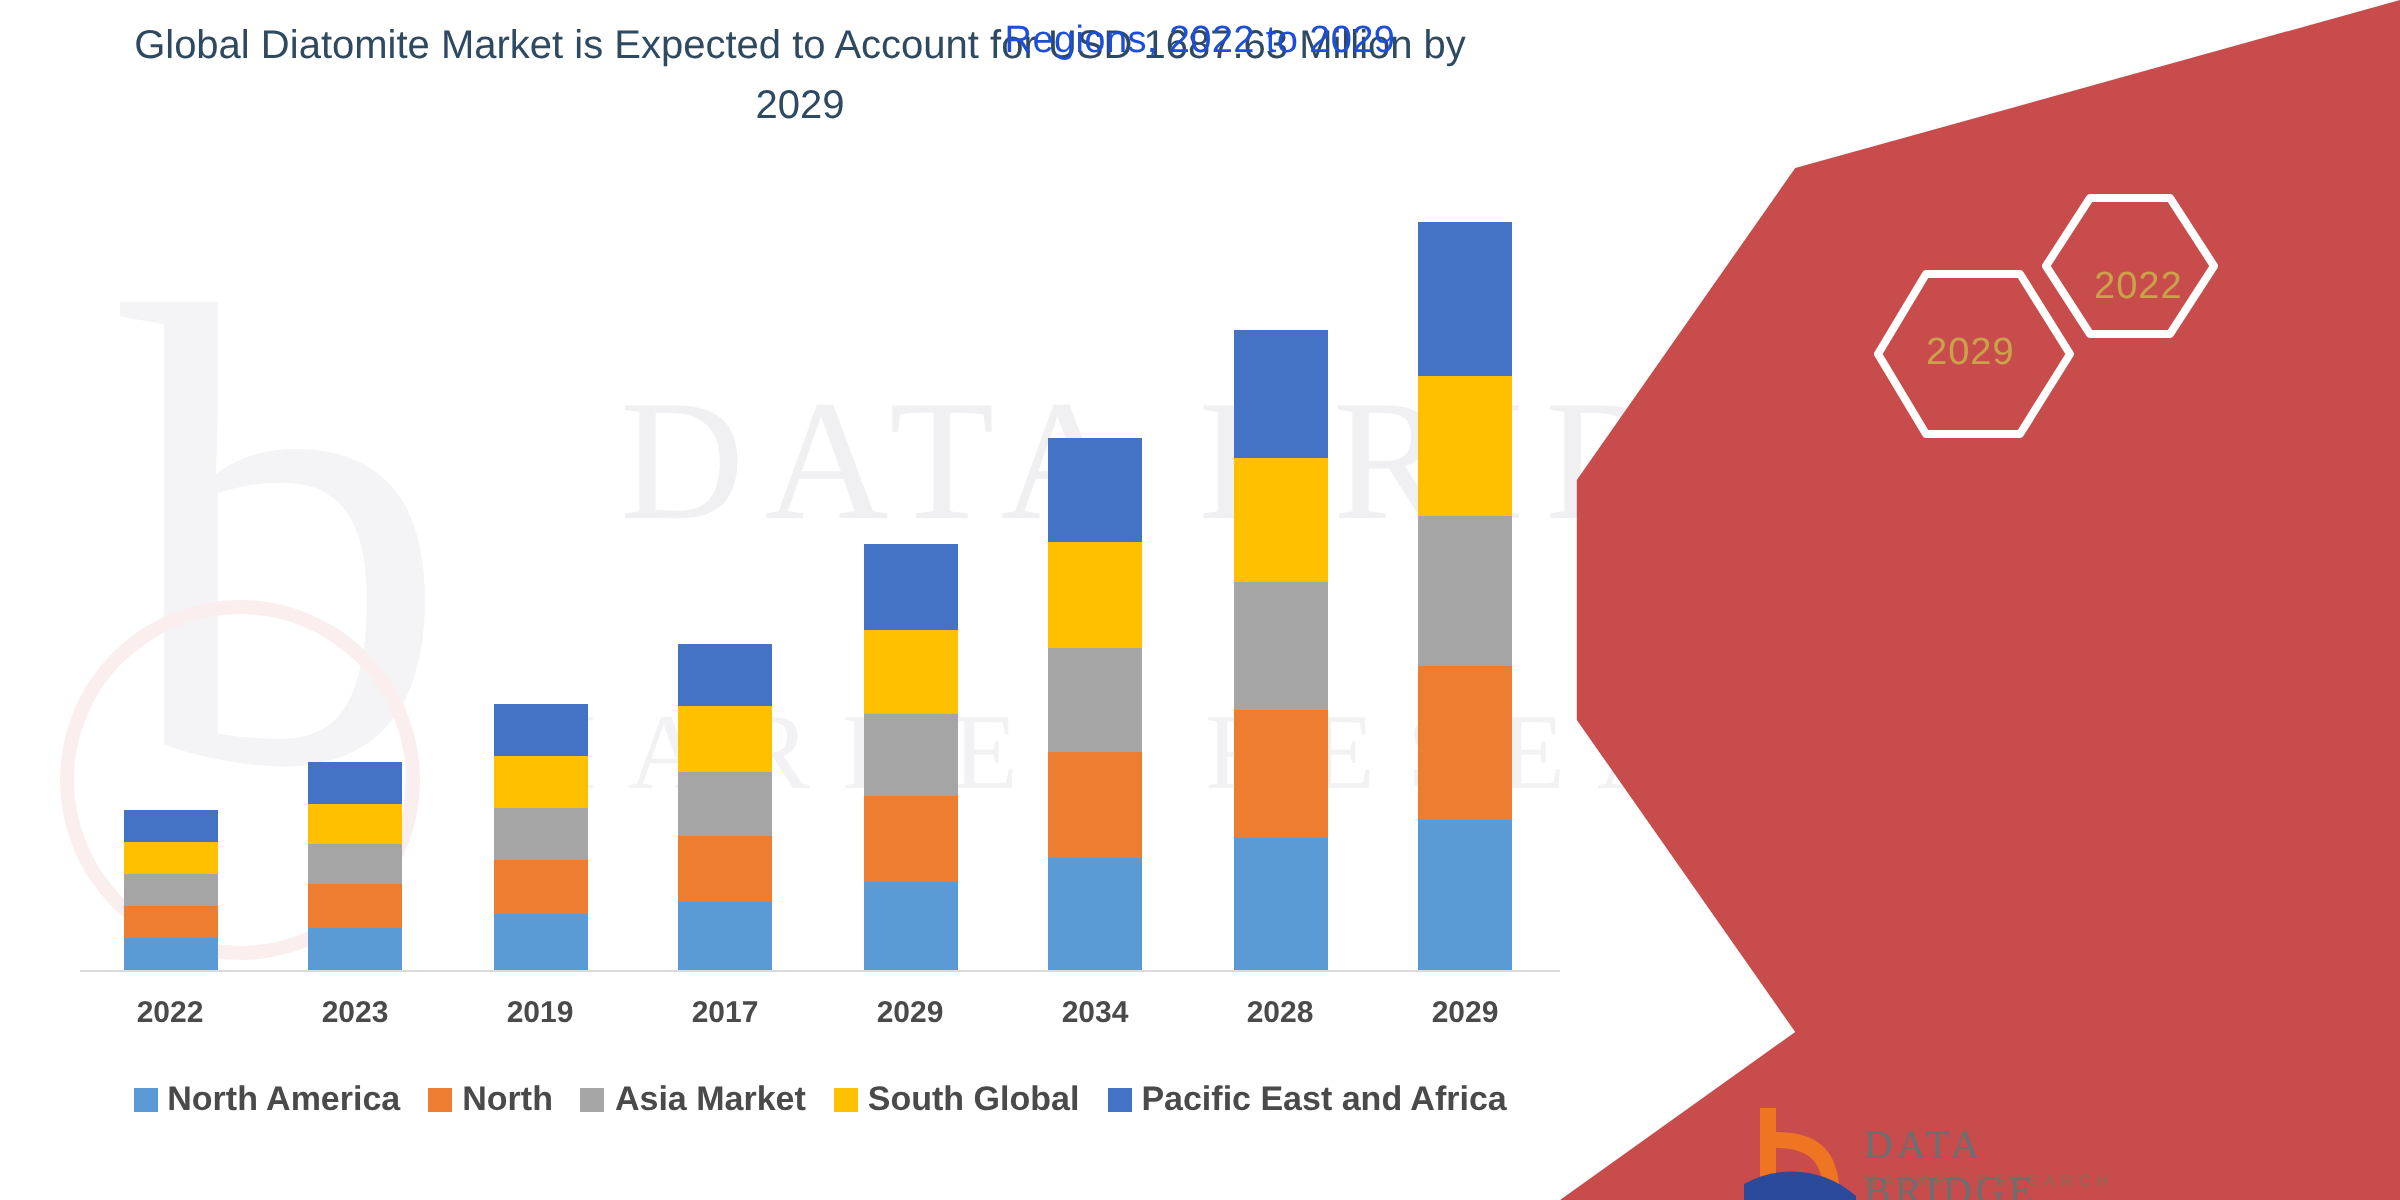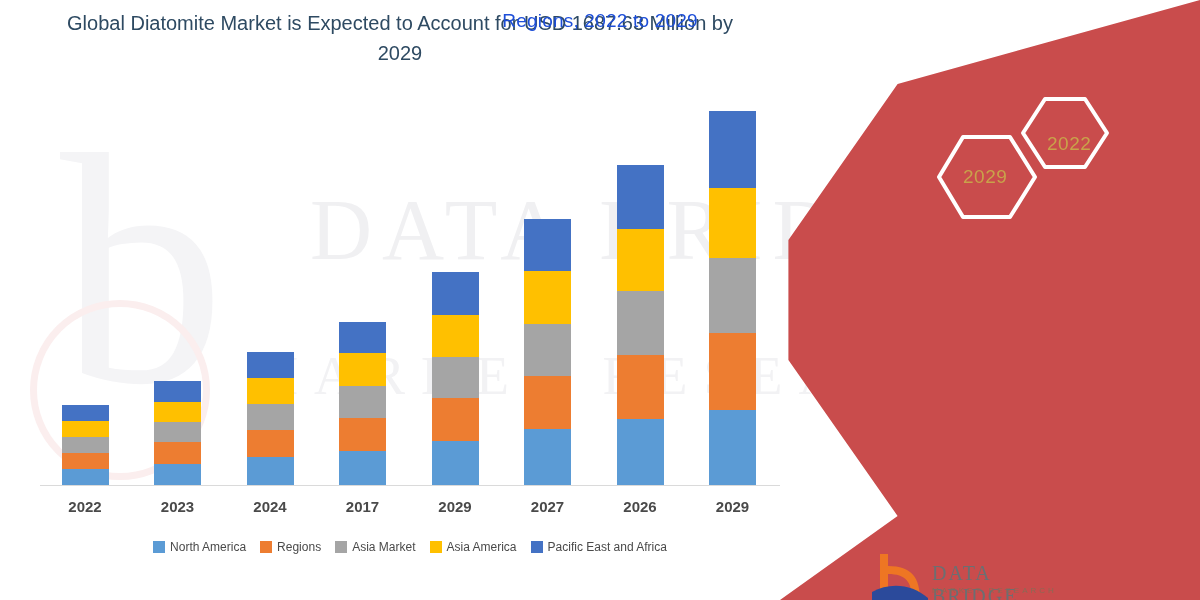--- a/index.html
+++ b/index.html
@@ -100,21 +100,21 @@
   .x-label{
     position:absolute; width:90px; text-align:center;
     font-size:15px; font-weight:bold; color:#4a4a4a;
   }
   #legend{
     position:absolute; left:40px; top:540px; width:740px;
     display:flex; justify-content:center; align-items:center; gap:14px;
   }
   .legend-item{ display:flex; align-items:center; gap:5px; }
   .legend-swatch{ width:12px; height:12px; display:inline-block; }
-  .legend-text{ font-size:12px; font-weight:normal; color:#4a4a4a; white-space:nowrap; }
+  .legend-text{ font-size:17px; font-weight:bold; color:#4a4a4a; white-space:nowrap; }
 </style>
 </head>
 <body>
 
 <div id="watermark">
   <div id="wm-b">b</div>
   <div id="wm-circle"></div>
   <div id="wm-line1">DATA BRIDGE</div>
   <div id="wm-line2">MARKET RESEARCH</div>
 </div>
@@ -192,43 +192,43 @@
           <div class="seg" style="height: 74.8611px; background: rgb(165, 165, 165);"></div>
           <div class="seg" style="height: 77px; background: rgb(237, 125, 49);"></div>
           <div class="seg" style="height: 74.8611px; background: rgb(91, 155, 213);"></div>
         </div>
       </div>
     </div>
   <div id="axis-line"></div>
   <div id="x-labels">
       <div class="x-label" style="left: 0px;">2022</div>
       <div class="x-label" style="left: 92.5px; text-align: center;">2023</div>
-      <div class="x-label" style="left: 185px;">2024</div>
+      <div class="x-label" style="left: 185px;">2019</div>
       <div class="x-label" style="left: 277.5px;">2017</div>
       <div class="x-label" style="left: 370px;">2029</div>
-      <div class="x-label" style="left: 462.5px;">2027</div>
-      <div class="x-label" style="left: 555px;">2026</div>
+      <div class="x-label" style="left: 462.5px;">2034</div>
+      <div class="x-label" style="left: 555px;">2028</div>
       <div class="x-label" style="left: 647.5px;">2029</div>
     </div>
   <div id="legend">
       <div class="legend-item">
         <span class="legend-swatch" style="background: rgb(91, 155, 213);"></span>
         <span class="legend-text">North America</span>
       </div>
       <div class="legend-item">
         <span class="legend-swatch" style="background: rgb(237, 125, 49);"></span>
-        <span class="legend-text">Regions</span>
+        <span class="legend-text">North</span>
       </div>
       <div class="legend-item">
         <span class="legend-swatch" style="background: rgb(165, 165, 165);"></span>
         <span class="legend-text">Asia Market</span>
       </div>
       <div class="legend-item">
         <span class="legend-swatch" style="background: rgb(255, 192, 0);"></span>
-        <span class="legend-text">Asia America</span>
+        <span class="legend-text">South Global</span>
       </div>
       <div class="legend-item">
         <span class="legend-swatch" style="background: rgb(68, 114, 196);"></span>
         <span class="legend-text">Pacific East and Africa</span>
       </div>
     </div>
 </div>
 
 <div id="right-panel"></div>
 <div id="right-panel-title">Regions, 2022 to 2029</div>

